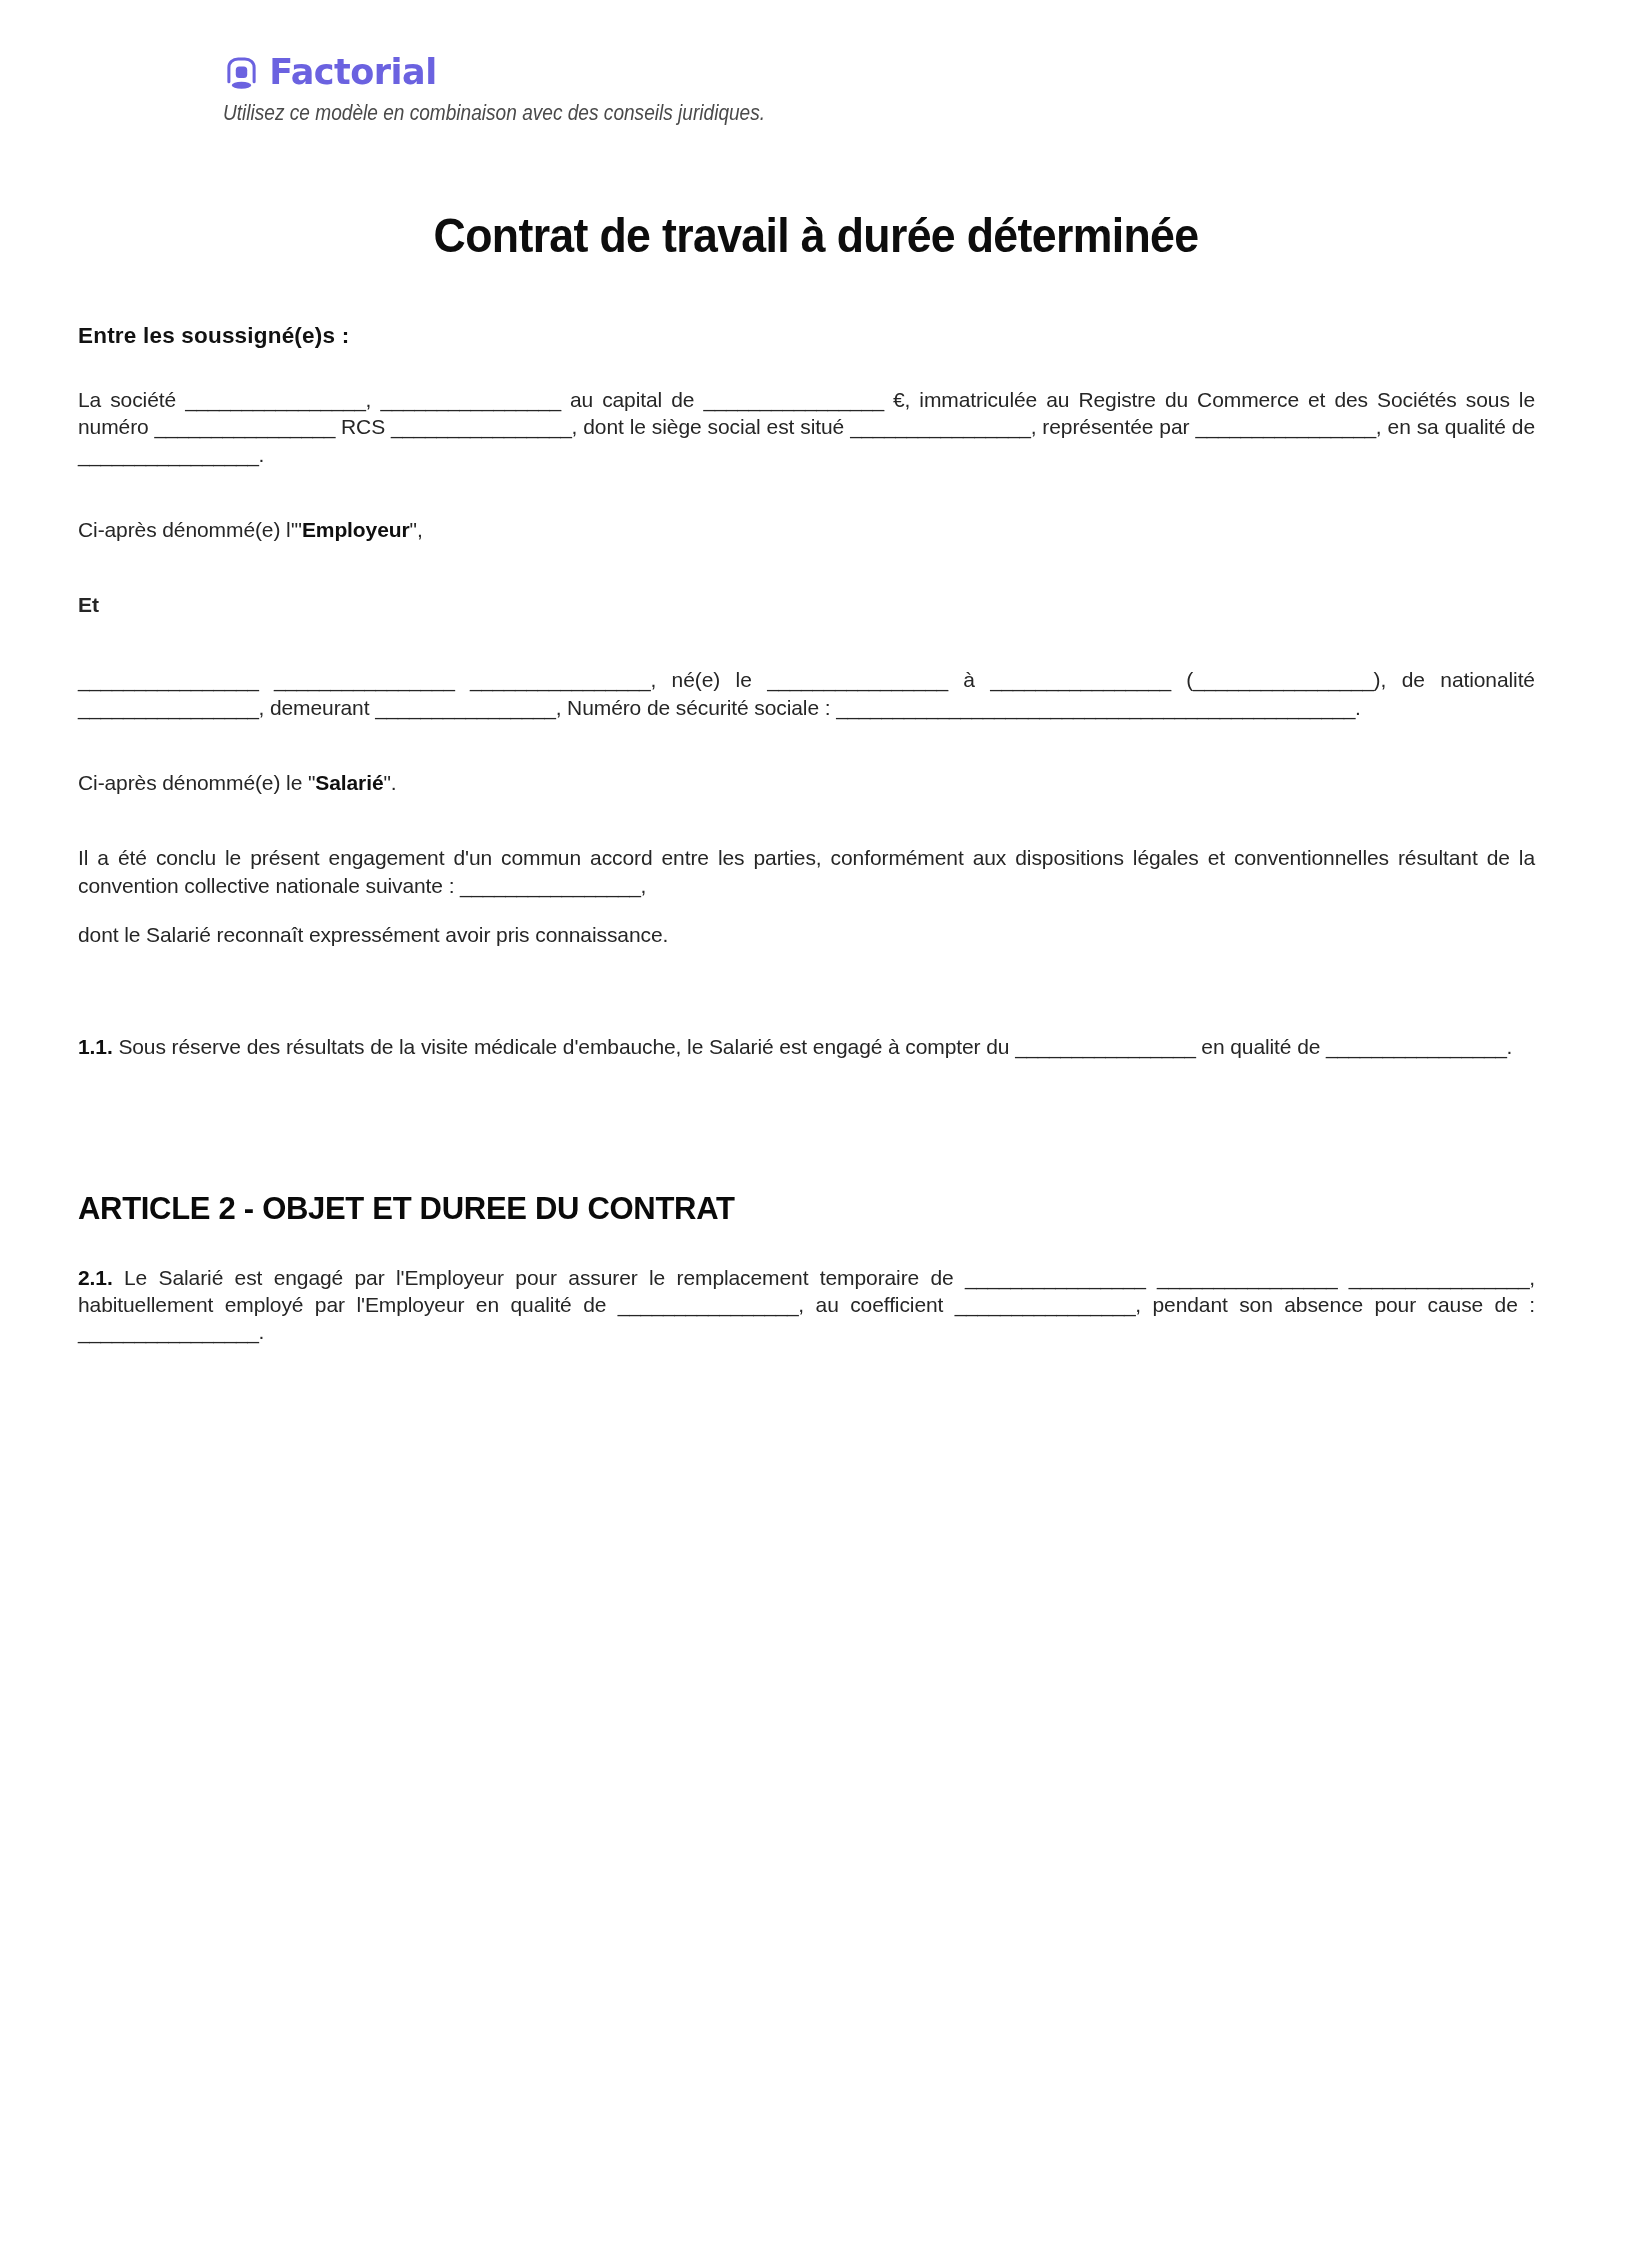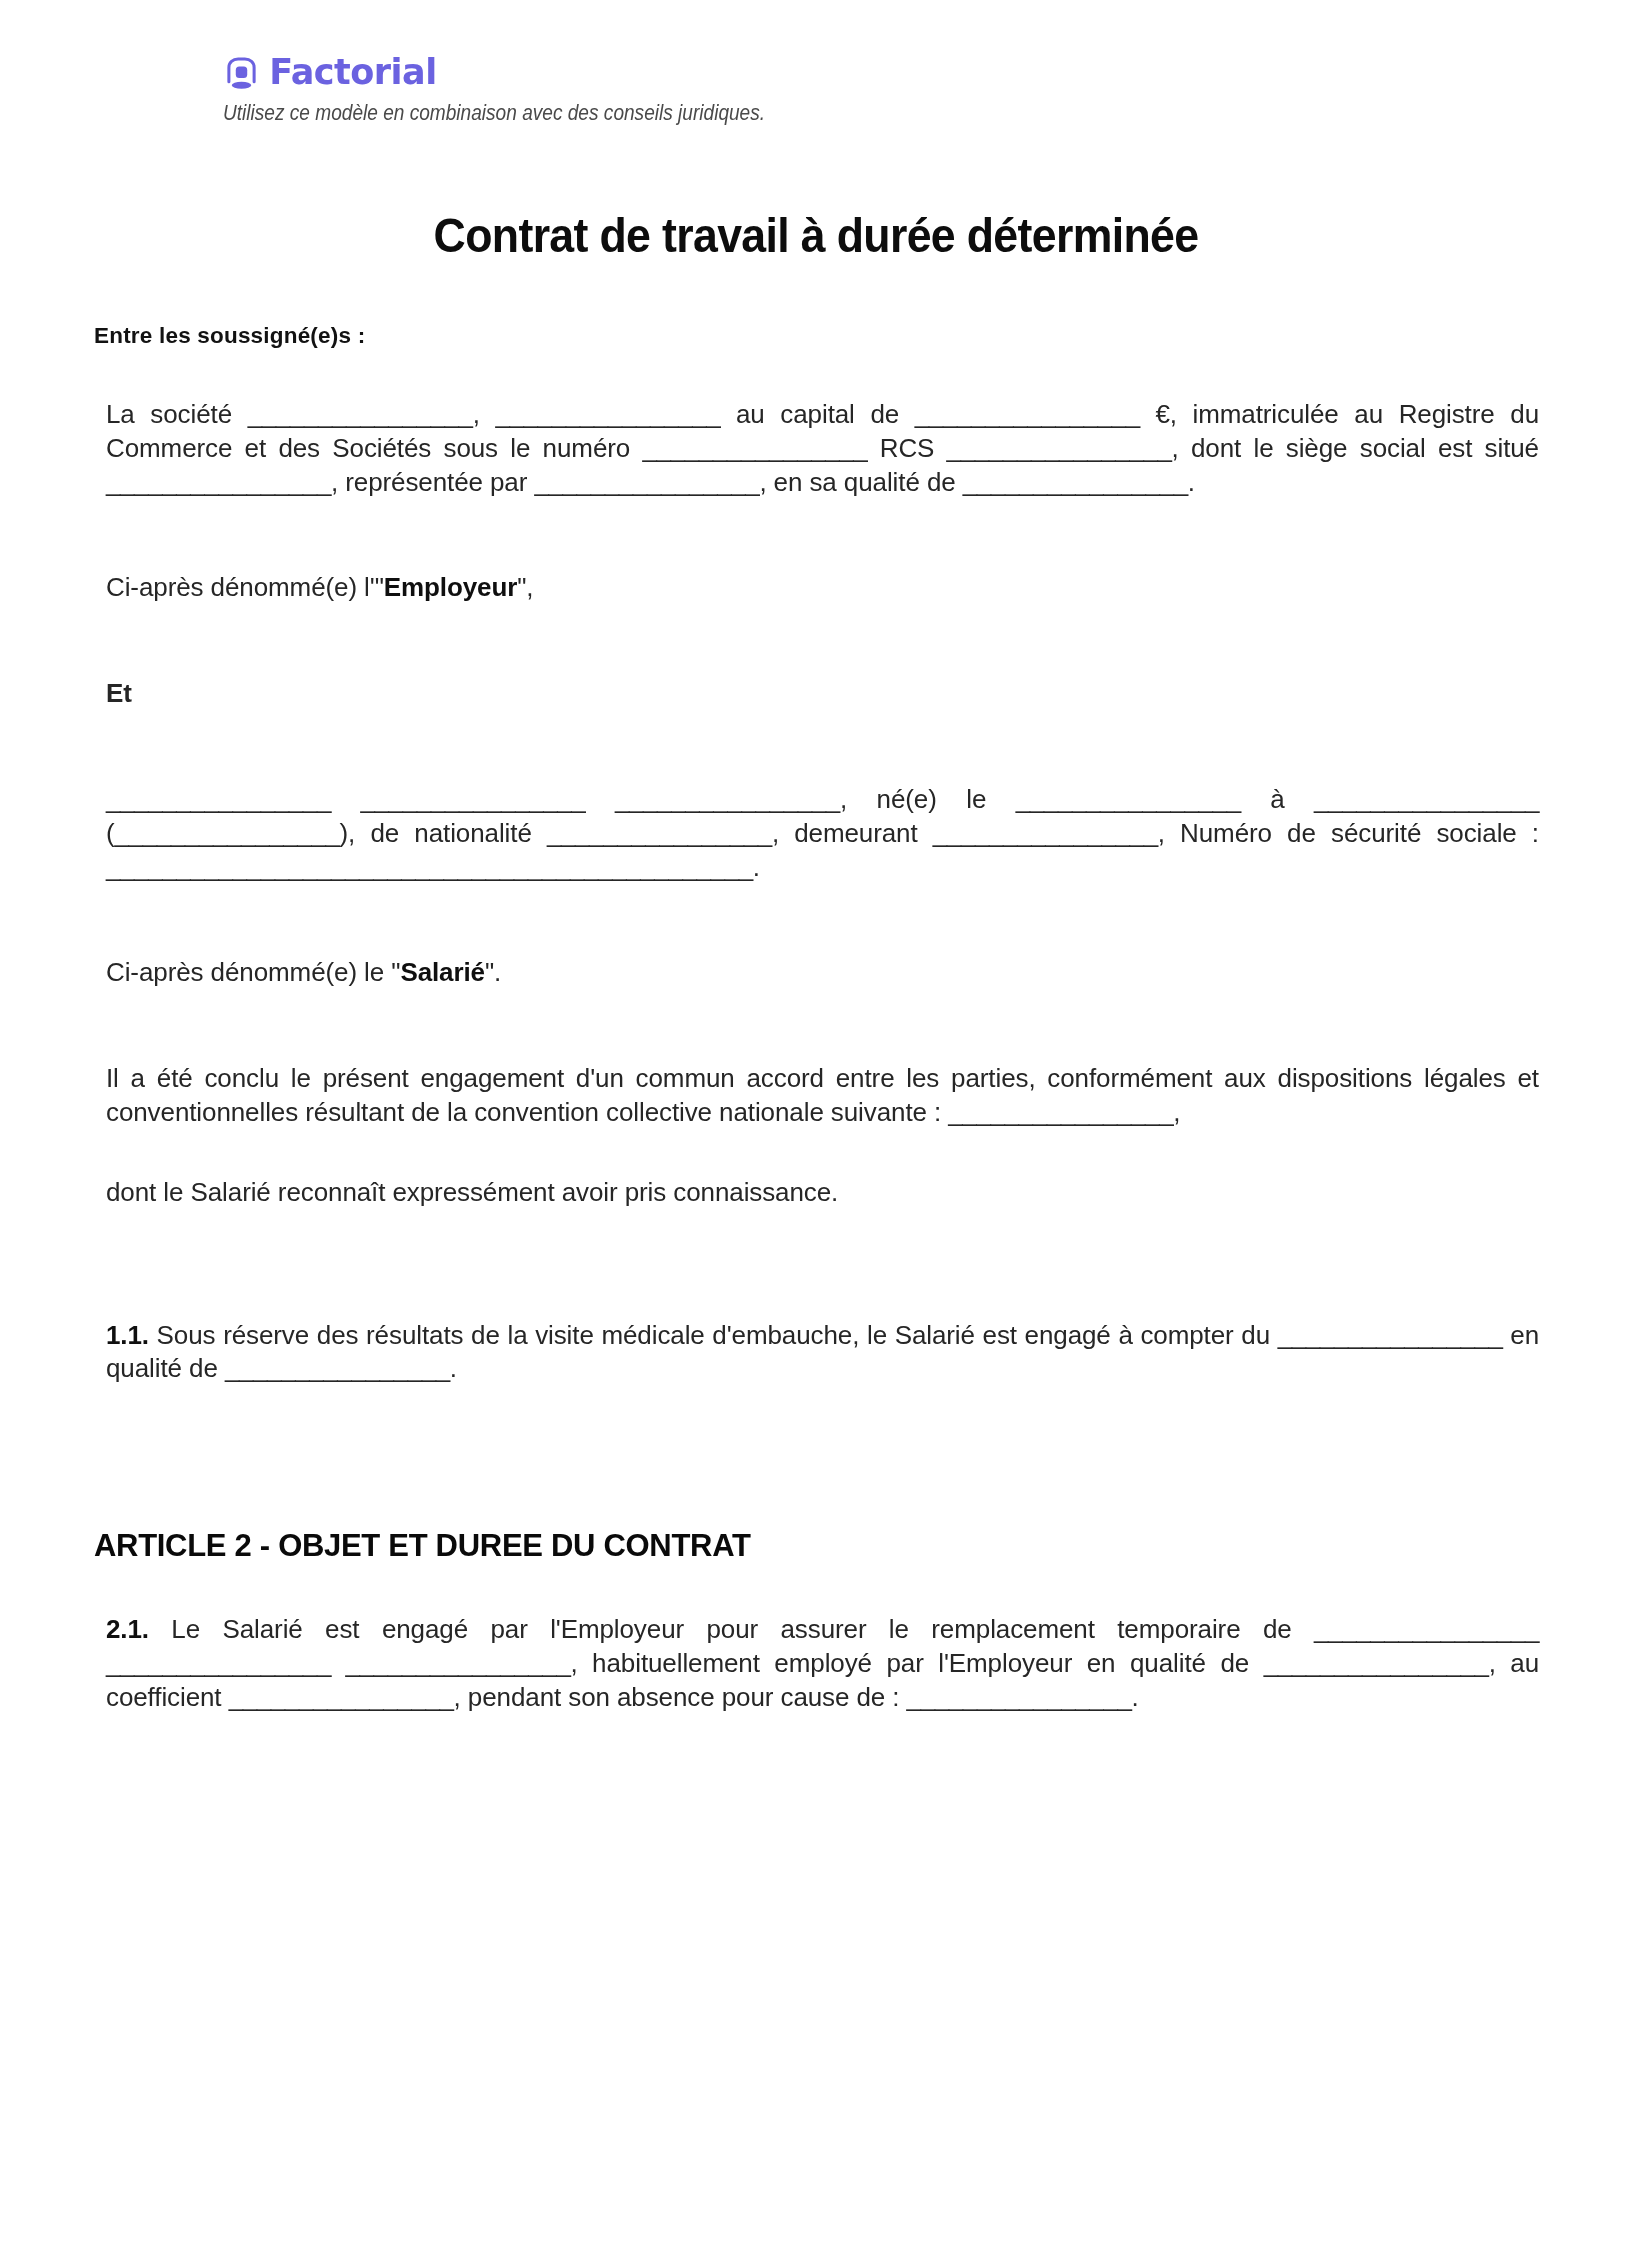--- a/index.html
+++ b/index.html
@@ -76,30 +76,30 @@
     font-size: 48px;
     font-weight: 700;
     letter-spacing: -0.7px;
     color: #0d0d0d;
     transform: scaleX(0.93);
   }
 
   
   .body-col {
     position: absolute;
-    left: 94px;
+    left: 78px;
     top: 323px;
     width: 1457px;
   }
 
   .p {
-    font-size: 26px;
+    font-size: 21px;
     line-height: 1.30;
     color: #262626;
-    margin: 12px;
+    margin: 0;
     text-align: justify;
     text-justify: inter-word;
     letter-spacing: -0.1px;
   }
   .p.nojust { text-align: left; }
 
   .lead {
     font-weight: 700;
     font-size: 22.5px;
     letter-spacing: 0.2px;

